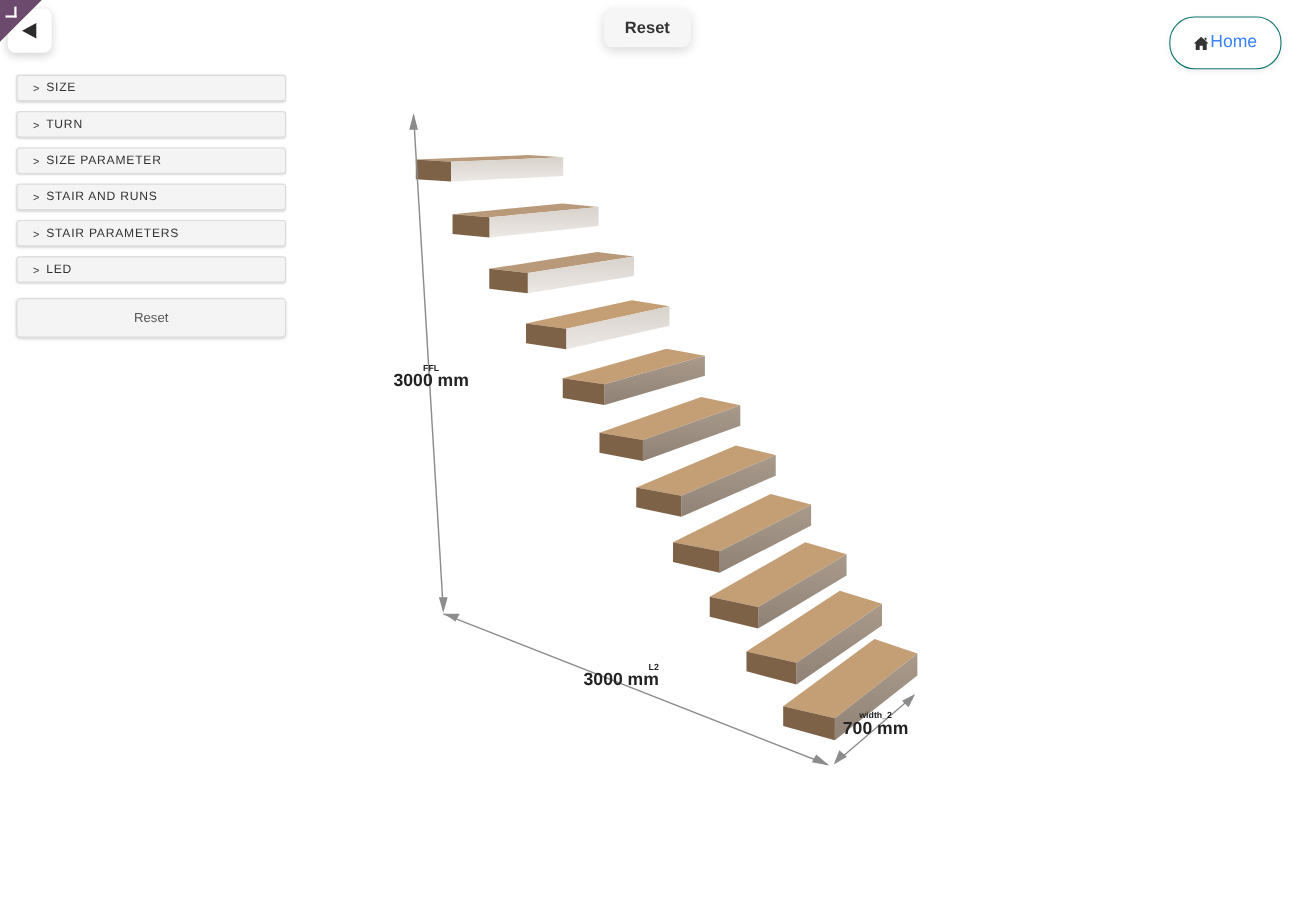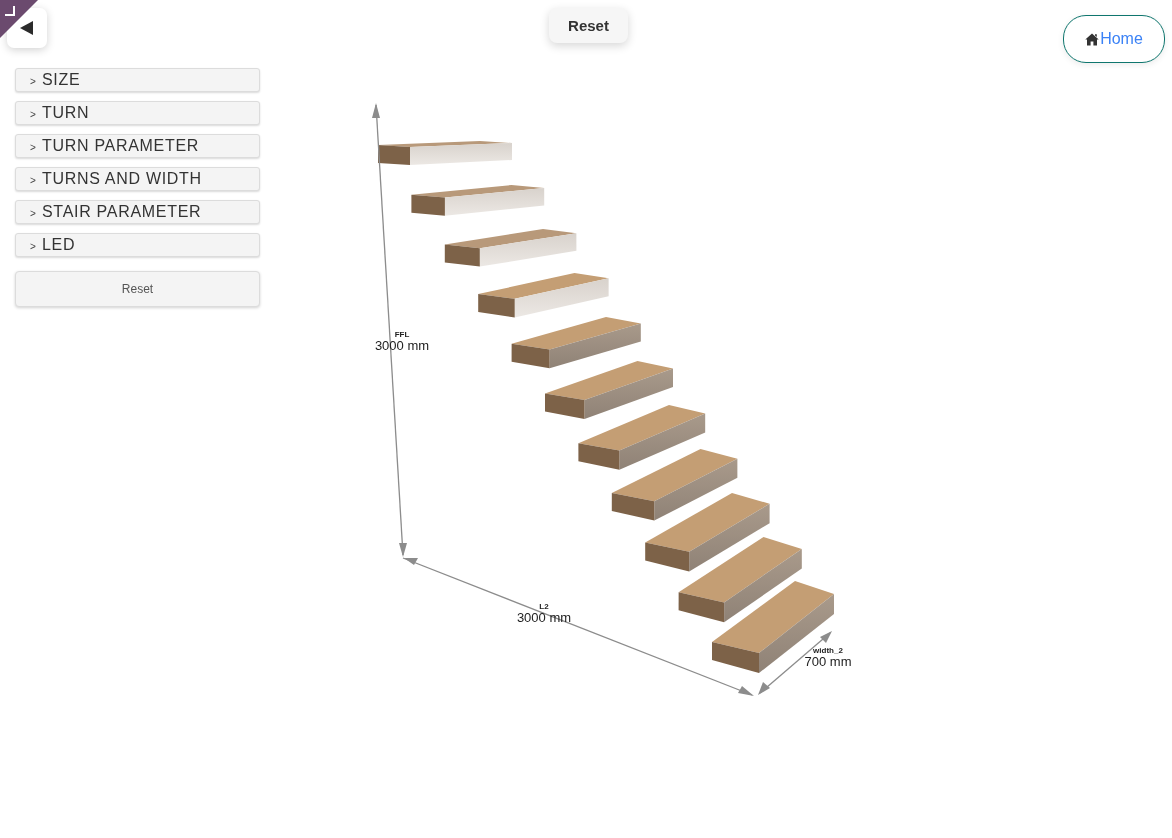--- a/index.html
+++ b/index.html
@@ -11,35 +11,35 @@
     border-right:2px solid #fff; border-bottom:2px solid #fff; z-index:4; }
   .back-btn { position:absolute; left:7px; top:8px; width:40px; height:40px; background:#fff;
     border-radius:7px; box-shadow:0 2px 8px rgba(0,0,0,0.18); z-index:2; cursor:pointer;
     display:flex; align-items:center; justify-content:center; }
   .back-btn .tri { width:0; height:0; border-top:7px solid transparent; border-bottom:7px solid transparent;
     border-right:13px solid #2b2b2b; margin-left:-2px; }
   .sidebar { position:absolute; left:15px; top:68px; width:245px; }
   .acc { height:24px; margin-bottom:9px; background:#f4f4f4; border:1px solid #dcdcdc; border-radius:3px;
     box-shadow:0 1px 2px rgba(0,0,0,0.15); display:flex; align-items:center; cursor:pointer; box-sizing:border-box; }
   .acc .chev { font-size:10px; color:#444; margin-left:14px; width:12px; transform:translateY(1px); }
-  .acc .lbl { font-size:16px; letter-spacing:0.7px; color:#333; }
+  .acc .lbl { font-size:11px; letter-spacing:0.7px; color:#333; }
   .side-reset { margin-top:14px; height:36px; background:#f4f4f4; border:1px solid #dcdcdc; border-radius:4px;
     box-shadow:0 1px 3px rgba(0,0,0,0.18); display:flex; align-items:center; justify-content:center;
     font-size:12px; color:#555; cursor:pointer; box-sizing:border-box; }
   .top-reset { position:absolute; left:549px; top:8px; width:79px; height:35px; background:#f6f6f6;
     border-radius:8px; box-shadow:0 3px 10px rgba(0,0,0,0.16); display:flex; align-items:center;
     justify-content:center; font-size:15px; font-weight:bold; color:#333; cursor:pointer; }
   .home-btn { position:absolute; left:1063px; top:15px; width:100px; height:46px; background:#fff;
     border:1px solid #0f766e; border-radius:23px; box-shadow:0 2px 6px rgba(0,0,0,0.08);
     display:flex; align-items:center; justify-content:center; font-size:16px; color:#3b82f6; cursor:pointer; }
   .home-btn svg { margin-right:1px; }
   .viewport { position:absolute; left:0; top:0; width:1172px; height:838px; }
   .dim-label { position:absolute; text-align:center; color:#222; }
   .dim-label .name { font-size:8px; font-weight:bold; display:block; }
-  .dim-label .val { font-size:13px; font-weight:normal; display:block; margin-top:-1px; }
+  .dim-label .val { font-size:16px; font-weight:bold; display:block; margin-top:-1px; }
 </style>
 </head>
 <body>
 
 <div class="viewport">
   <svg id="scene" width="1172" height="838">
       <defs>
         <linearGradient id="sideGrad" x1="0" y1="0" x2="0" y2="1">
           <stop offset="0" stop-color="#d8d2cc"></stop>
           <stop offset="1" stop-color="#ece8e4"></stop>
@@ -104,50 +104,50 @@
   <div class="acc">
     <span class="chev">&gt;</span>
     <span class="lbl">SIZE</span>
   </div>
   <div class="acc">
     <span class="chev">&gt;</span>
     <span class="lbl">TURN</span>
   </div>
   <div class="acc">
     <span class="chev">&gt;</span>
-    <span class="lbl">TURN PARAMETER</span>
+    <span class="lbl">SIZE PARAMETER</span>
   </div>
   <div class="acc">
     <span class="chev">&gt;</span>
-    <span class="lbl">TURNS AND WIDTH</span>
+    <span class="lbl">STAIR AND RUNS</span>
   </div>
   <div class="acc">
     <span class="chev">&gt;</span>
-    <span class="lbl">STAIR PARAMETER</span>
+    <span class="lbl">STAIR PARAMETERS</span>
   </div>
   <div class="acc">
     <span class="chev">&gt;</span>
     <span class="lbl">LED</span>
   </div>
   <div class="side-reset">Reset</div>
 </div>
 
 <div class="top-reset">Reset</div>
 
 <div class="home-btn">
   <svg width="14" height="13" viewBox="0 0 14 13">
     <path d="M7 0.5 L0.3 6.6 L2 6.6 L2 12.5 L5.6 12.5 L5.6 8.6 L8.4 8.6 L8.4 12.5 L12 12.5 L12 6.6 L13.7 6.6 Z M10 1.3 L11.8 1.3 L11.8 4 L10 2.4 Z" fill="#333"></path>
   </svg>
   <span>Home</span>
 </div>
 
-<div class="dim-label" style="left:367px; top:330px; width:70px;">
+<div class="dim-label" style="left:357px; top:330px; width:70px;">
   <span class="name">FFL</span>
   <span class="val">3000 mm</span>
 </div>
-<div class="dim-label" style="left:508px; top:602px; width:72px;">
+<div class="dim-label" style="left:527px; top:602px; width:72px;text-align:right;">
   <span class="name">L2</span>
   <span class="val">3000 mm</span>
 </div>
-<div class="dim-label" style="left:760px; top:646px; width:72px;margin-left:32px;">
+<div class="dim-label" style="left:760px; top:646px; width:72px;">
   <span class="name">width_2</span>
   <span class="val">700 mm</span>
 </div>
 
 </body></html>

